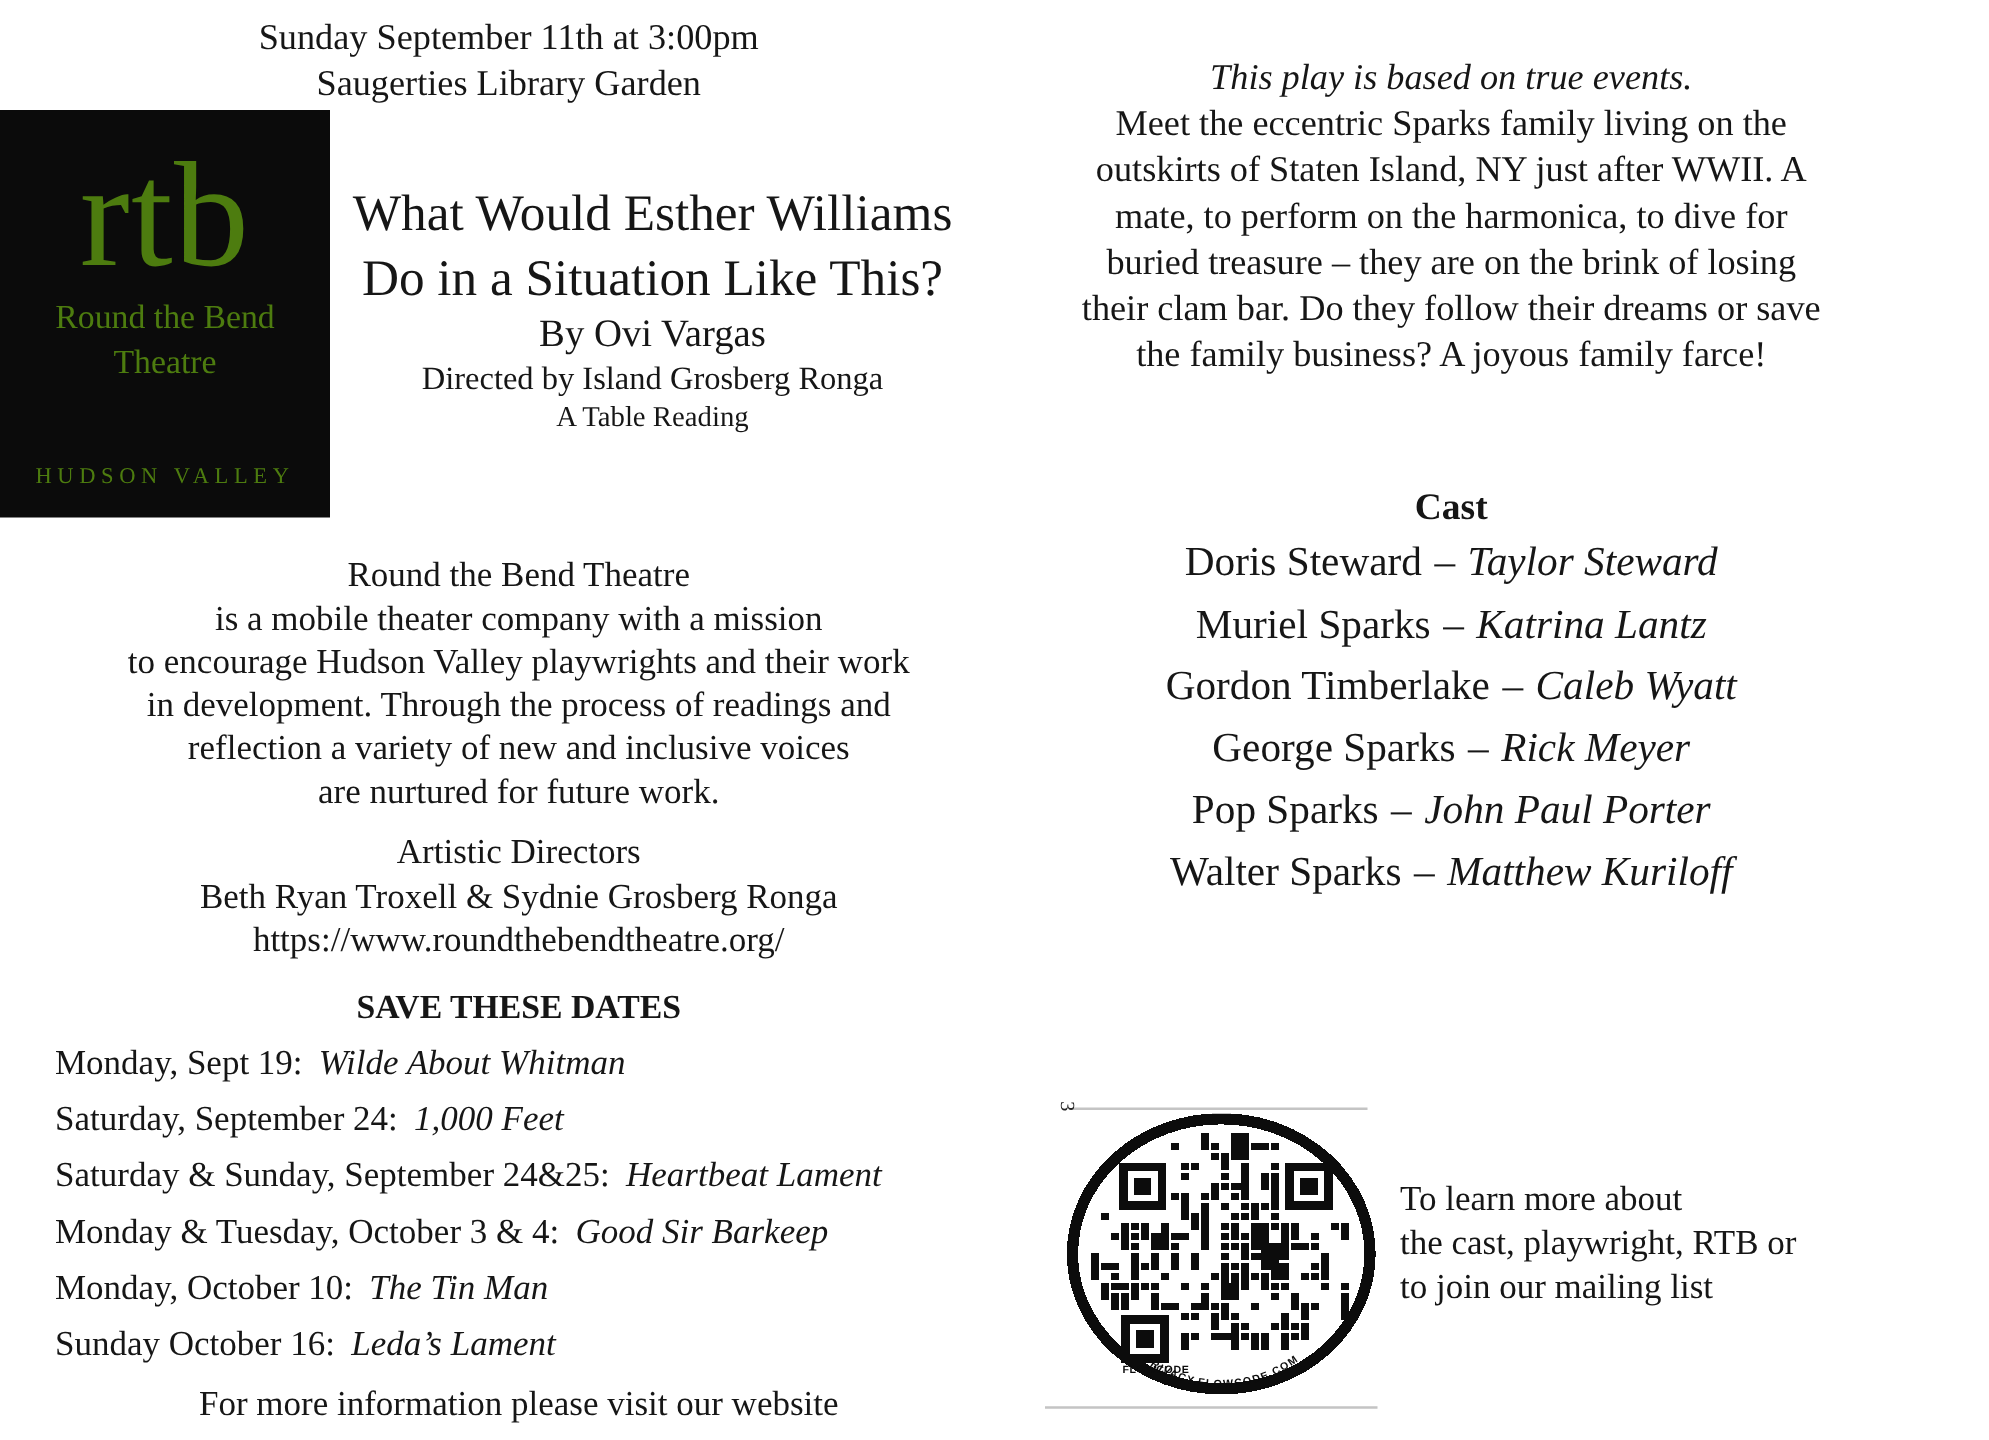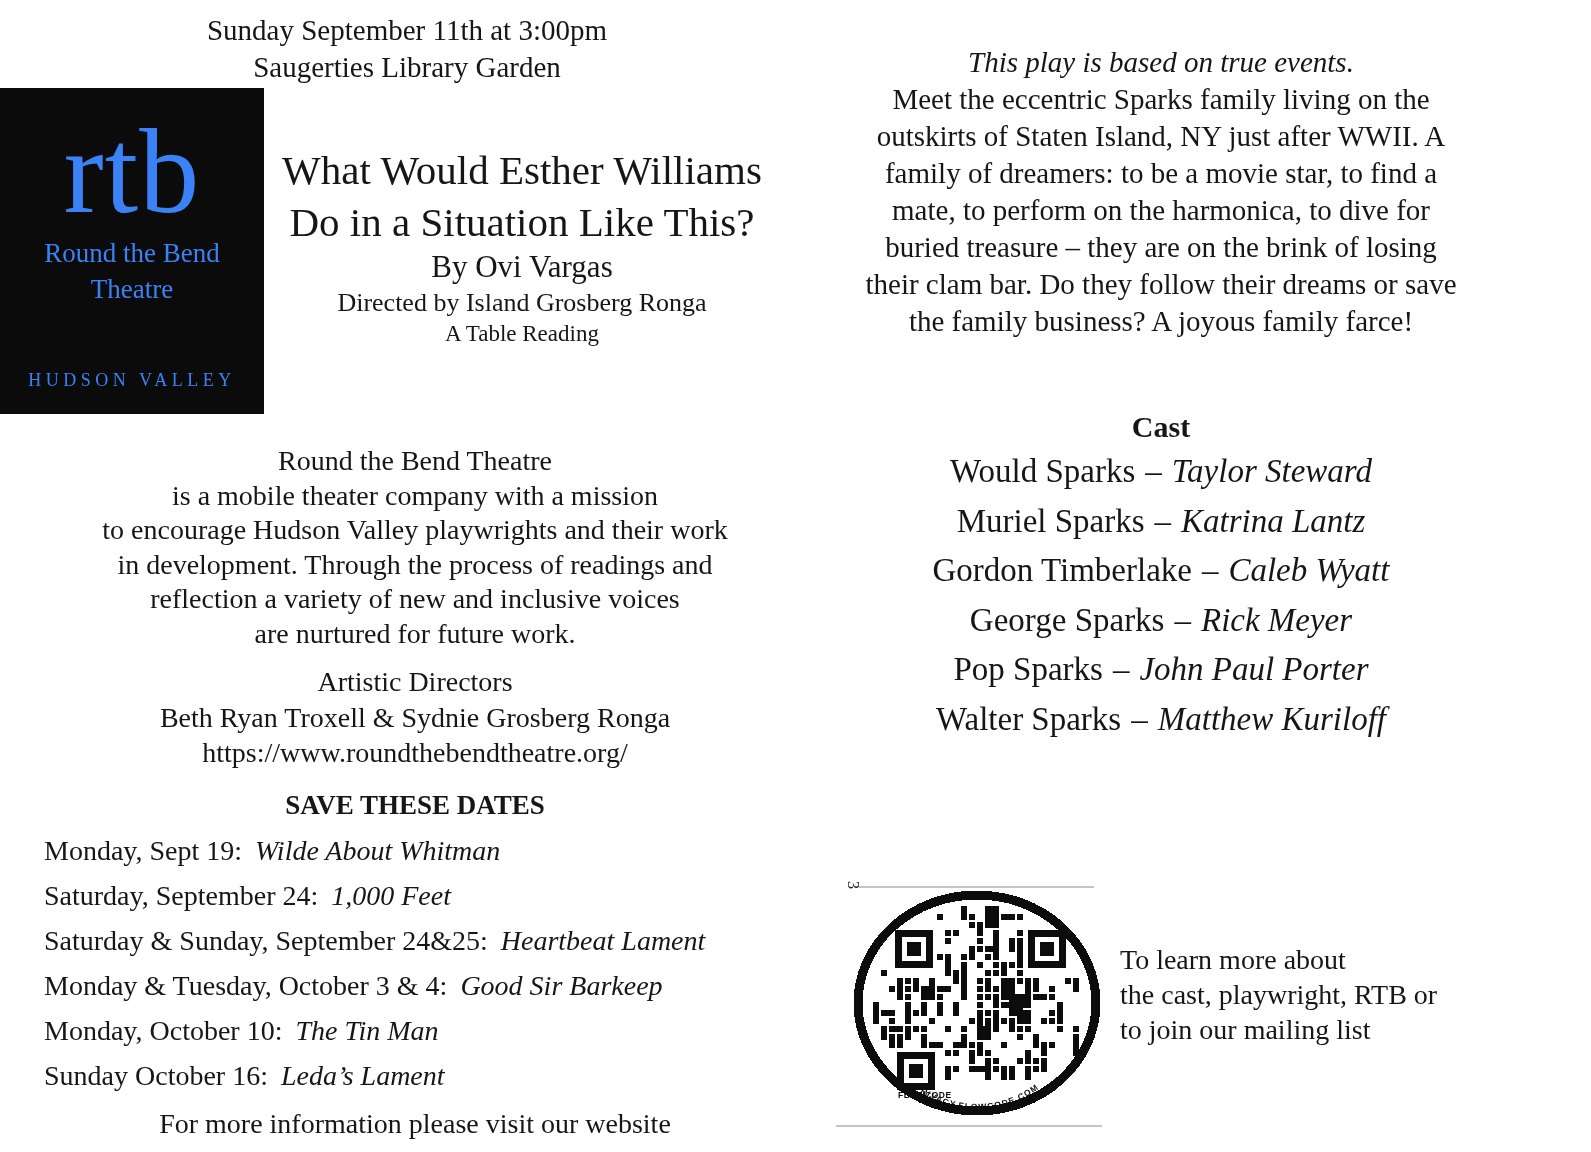--- a/index.html
+++ b/index.html
@@ -9,37 +9,37 @@
   }
   .abs{position:absolute;}
   .ctr{text-align:center;}
   .nw{white-space:nowrap;}
   .it{font-style:italic;}
 
   
   .event-block{left:0;top:12px;width:814px;font-size:29px;line-height:37px;}
 
   
-  .logo-box{left:0;top:88px;width:264px;height:326px;background:#0b0b0b;color:#3b82f6;text-align:center;}
+  .logo-box{left:0;top:88px;width:264px;height:326px;background:#0b0b0b;color:#4d7c0f;text-align:center;}
   .logo-abbr{font-size:120px;line-height:1;margin-top:24px;letter-spacing:1px;}
   .logo-name{font-size:27px;line-height:30px;margin-top:6px;}
   .logo-region{font-size:18px;letter-spacing:4.5px;margin-top:66px;}
 
   
   .title-block{left:252px;top:144px;width:540px;}
   .title-line{font-size:41px;line-height:52px;}
   .byline{font-size:31px;line-height:38px;}
   .directed{font-size:26px;line-height:33px;}
   .reading{font-size:23px;line-height:30px;}
 
   
   .desc-block{left:790px;top:44px;width:742px;font-size:29px;line-height:37px;}
 
   
-  .cast-block{left:790px;top:407px;width:742px;}
+  .cast-block{left:790px;top:386px;width:742px;}
   .cast-heading{font-size:30px;font-weight:bold;line-height:40px;}
   .cast-line{font-size:33px;line-height:49.5px;}
   .cast-line .dash{margin:0 10px;}
 
   
   .about-block{left:0;top:444px;width:830px;font-size:28px;line-height:34.5px;}
   .directors-block{left:0;top:664px;width:830px;font-size:28px;line-height:35.5px;}
 
   
   .dates-heading{left:0;top:788px;width:830px;font-size:27px;font-weight:bold;line-height:34px;}
@@ -79,31 +79,30 @@
     <div class="title-line nw">Do in a Situation Like This?</div>
     <div class="byline nw">By Ovi Vargas</div>
     <div class="directed nw">Directed by Island Grosberg Ronga</div>
     <div class="reading nw">A Table Reading</div>
   </div>
 
   <div class="abs ctr desc-block">
     <div class="it nw">This play is based on true events.</div>
     <div class="nw">Meet the eccentric Sparks family living on the</div>
     <div class="nw">outskirts of Staten Island, NY just after WWII. A</div>
-    <div class="nw">family of dreamers: to be a movie star, to find a</div>
     <div class="nw">mate, to perform on the harmonica, to dive for</div>
     <div class="nw">buried treasure – they are on the brink of losing</div>
     <div class="nw">their clam bar. Do they follow their dreams or save</div>
     <div class="nw">the family business? A joyous family farce!</div>
   </div>
 
   <div class="abs ctr cast-block">
     <div class="cast-heading">Cast</div>
     <div class="cast-line nw">
-      <span>Would Sparks</span><span class="dash">–</span><span class="it">Taylor Steward</span>
+      <span>Doris Steward</span><span class="dash">–</span><span class="it">Taylor Steward</span>
     </div>
     <div class="cast-line nw">
       <span>Muriel Sparks</span><span class="dash">–</span><span class="it">Katrina Lantz</span>
     </div>
     <div class="cast-line nw">
       <span>Gordon Timberlake</span><span class="dash">–</span><span class="it">Caleb Wyatt</span>
     </div>
     <div class="cast-line nw">
       <span>George Sparks</span><span class="dash">–</span><span class="it">Rick Meyer</span>
     </div>

